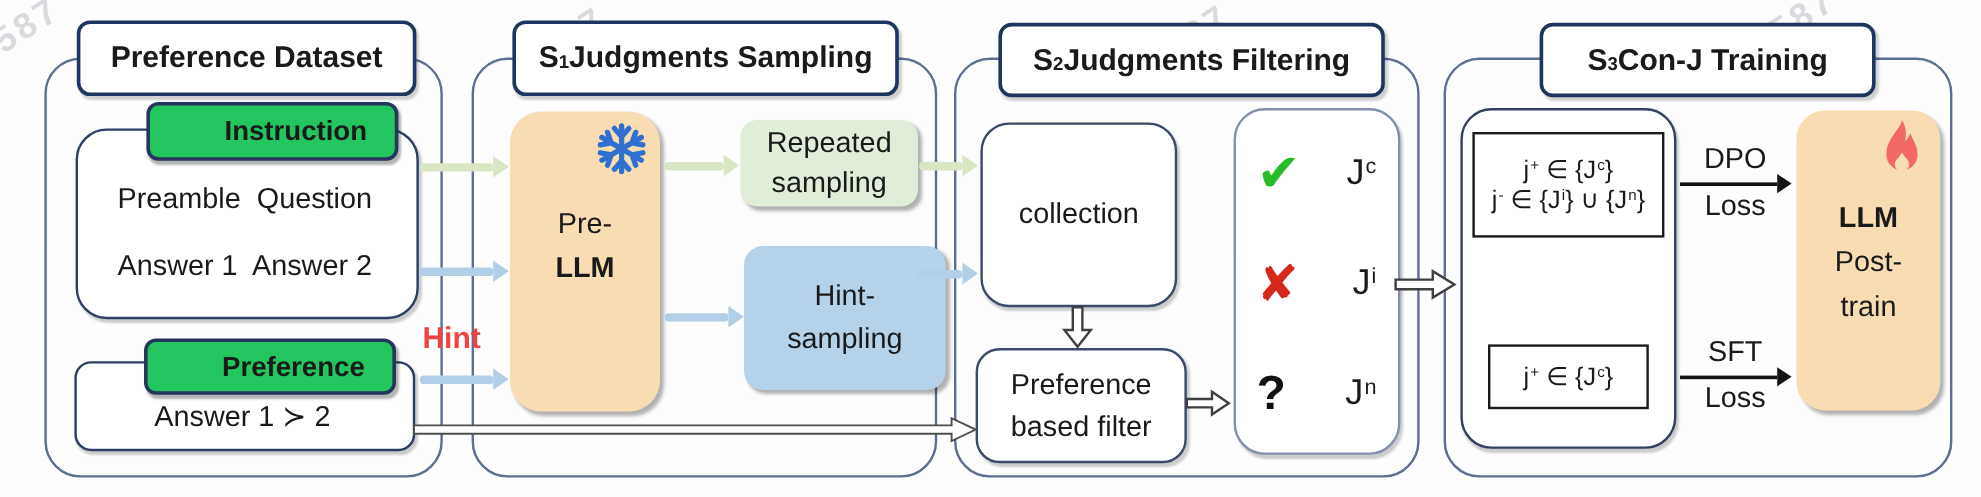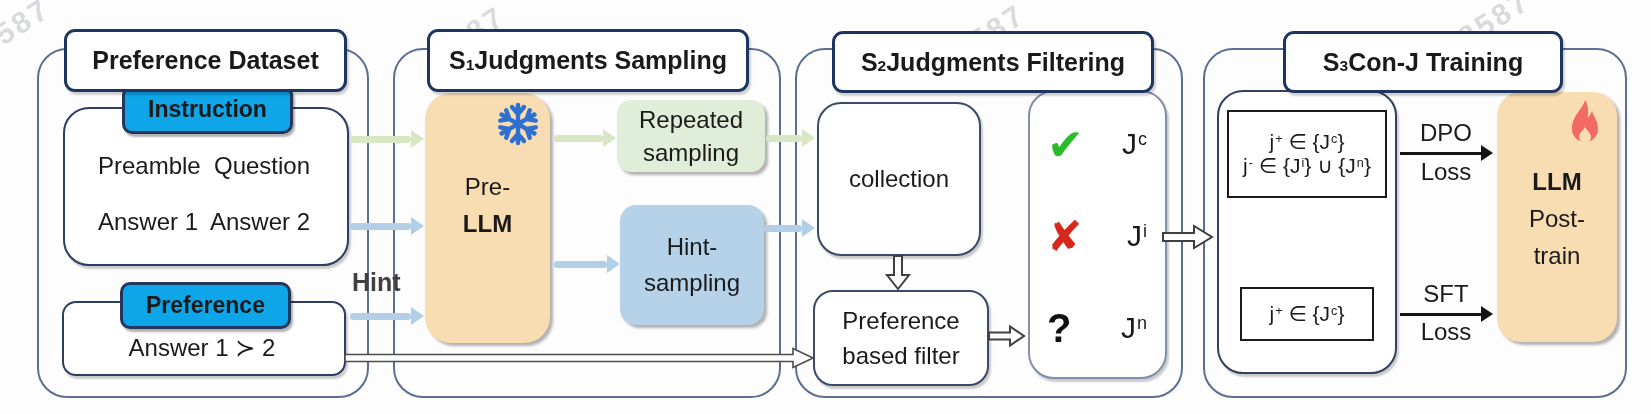--- a/index.html
+++ b/index.html
@@ -16,28 +16,28 @@
   .section{
     position:absolute; top:48px; height:346px; z-index:1;
     border:2px solid #5c6e92; border-radius:30px; background:transparent;
   }
   .title{
     position:absolute; z-index:6; background:#fff;
     border:3px solid #1e3560; border-radius:11px;
     display:flex; align-items:center; justify-content:center;
     font-weight:bold; font-size:25px;
     box-shadow:2px 3px 2px rgba(0,0,0,0.18);
-    margin-top:12px;
   }
   .tab{
-    position:absolute; z-index:4; background:#0ea5e9;
+    position:absolute; z-index:4; background:#22c55e;
     border:3px solid #24365c; border-radius:10px;
     display:flex; align-items:center; justify-content:center;
     font-weight:bold; font-size:23px;
     box-shadow:2px 3px 2px rgba(0,0,0,0.3);
+    padding-left:39px;
   }
   .wbox{
     position:absolute; z-index:2; background:#fff;
     border:2.5px solid #2c3e63;
     display:flex; flex-direction:column; align-items:center; justify-content:center;
     box-shadow:2px 3px 2px rgba(0,0,0,0.2);
   }
   .cbox{
     position:absolute; z-index:2;
     display:flex; flex-direction:column; align-items:center; justify-content:center;
@@ -57,21 +57,21 @@
   .jlabel{font-weight:normal; font-size:30px;}
   .sup{font-size:60%; position:relative; top:-0.5em; margin-left:1px;}
   .sub{font-size:62%; position:relative; top:0.28em;}
   .formula{font-size:21px;}
   .rect{
     position:absolute; z-index:3; background:#fff; border:2px solid #1b1b1b;
     display:flex; flex-direction:column; align-items:center; justify-content:center;
   }
   .hollow{position:absolute; z-index:6; overflow:visible;}
   .hint{
-    position:absolute; z-index:5; font-weight:bold; font-size:25px; color:#404040;
+    position:absolute; z-index:5; font-weight:bold; font-size:25px; color:#ef4444;
   }
 </style>
 </head>
 <body>
 
 <div id="canvas">
 
   <div class="wm" style="left:-25px;top:10px;">8587</div>
   <div class="wm" style="left:430px;top:18px;">8587</div>
   <div class="wm" style="left:950px;top:16px;">8587</div>
@@ -109,21 +109,21 @@
     <div style="font-weight:bold;">LLM</div>
   </div>
 
   <div class="cbox" style="left:617px;top:100px;width:148px;height:72px;border-radius:14px;background:#e0edd8;">
     <div class="txt" style="position:static;line-height:33px;">
       <div>Repeated</div>
       <div>sampling</div>
     </div>
   </div>
 
-  <div class="cbox" style="left:620px;top:205px;width:144px;height:120px;border-radius:16px;background:#b5d2e9;">
+  <div class="cbox" style="left:620px;top:205px;width:168px;height:120px;border-radius:16px;background:#b5d2e9;">
     <div class="txt" style="position:static;line-height:36px;">
       <div>Hint-</div>
       <div>sampling</div>
     </div>
   </div>
 
   <div class="sarrow green" style="left:350px;top:130px;width:74px;">
       <div class="shaft"></div>
       <div class="head"></div>
     </div>

